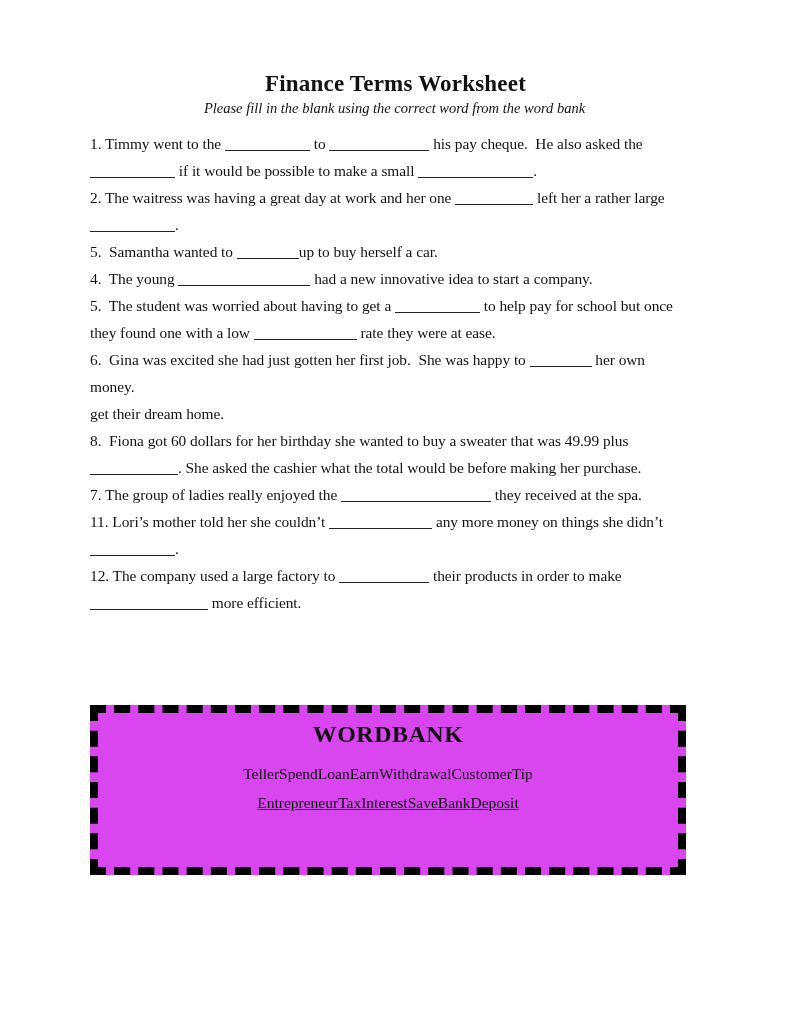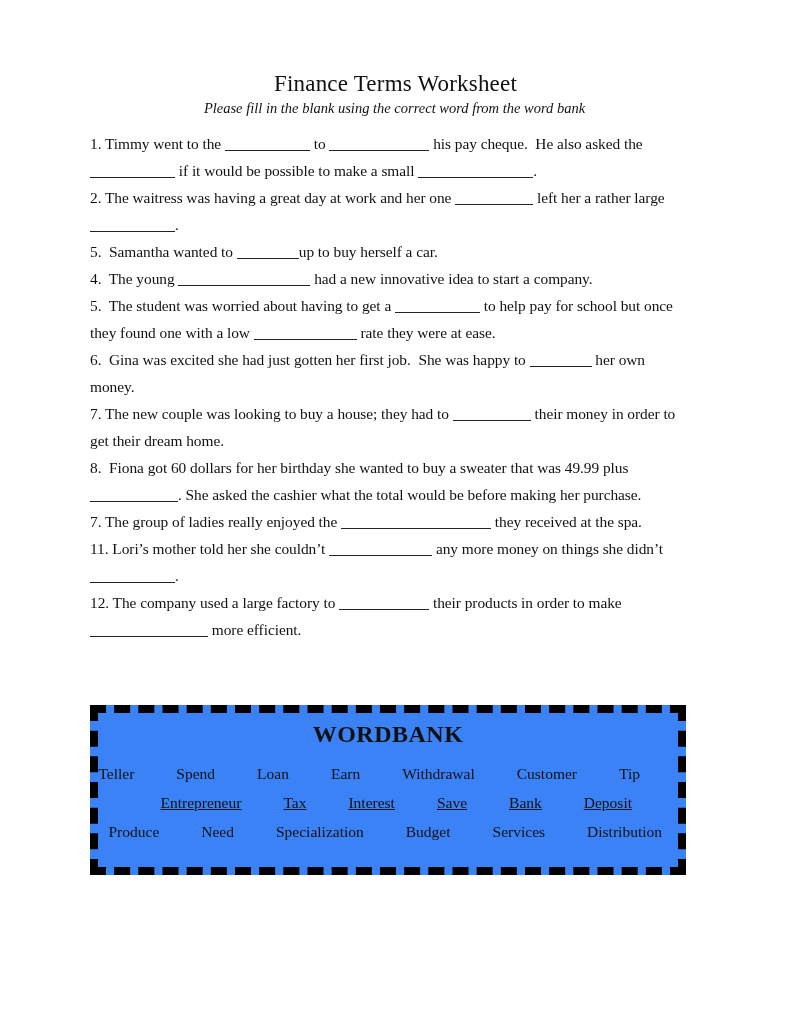--- a/index.html
+++ b/index.html
@@ -27,21 +27,21 @@
   
   .header {
     position: absolute;
     left: 0;
     top: 72px;
     width: 791px;
     text-align: center;
   }
   .worksheet-title {
     font-family: "Liberation Serif", "DejaVu Serif", serif;
-    font-weight: normal;
+    font-weight: bold;
     font-size: 23px;
     letter-spacing: 0.2px;
     line-height: 1.05;
     margin: 0;
   }
   .worksheet-subtitle {
     font-family: "Liberation Serif", "DejaVu Serif", serif;
     font-style: italic;
     font-size: 14.5px;
     line-height: 1.2;
@@ -76,43 +76,42 @@
 
   
   .wordbank {
     position: absolute;
     left: 90px;
     top: 705px;
     width: 596px;
     height: 170px;
     box-sizing: border-box;
     border: 8px dashed #000000;
-    background: #3b82f6;
+    background: #d946ef;
   }
   .wordbank-title {
     text-align: center;
     font-weight: bold;
     font-size: 24px;
     line-height: 1.1;
     margin: 8px 0 0 0;
     letter-spacing: 0.5px;
     font-family: "Liberation Serif", "DejaVu Serif", serif;
   }
   .wb-rows {
     margin-top: 12px;
     padding: 0 12px;
   }
   .wb-row {
     display: flex;
-    justify-content: flex-end;
+    justify-content: center;
     align-items: baseline;
     font-size: 15.5px;
     line-height: 29px;
     white-space: nowrap;
-    gap: 42px;
   }
   .wb-row.row-1 { padding: 0 26px; }
   .wb-row.row-2 { padding: 0 34px; text-decoration: underline; }
   .wb-row.row-3 { padding: 0 4px; }
   .wb-word {
     display: inline-block;
   }
 </style>
 </head>
 <body>
@@ -128,21 +127,20 @@
       <div class="qline"><span class="qtext">1. Timmy went to the </span><span class="blank" style="width: 85px;"></span><span class="qtext"> to </span><span class="blank" style="width: 100px;"></span><span class="qtext"> his pay cheque.  He also asked the</span></div>
       <div class="qline"><span class="blank" style="width: 85px;"></span><span class="qtext"> if it would be possible to make a small </span><span class="blank" style="width: 115px;"></span><span class="qtext">.</span></div>
       <div class="qline"><span class="qtext">2. The waitress was having a great day at work and her one </span><span class="blank" style="width: 78px;"></span><span class="qtext"> left her a rather large</span></div>
       <div class="qline"><span class="blank" style="width: 85px;"></span><span class="qtext">.</span></div>
       <div class="qline"><span class="qtext">5.  Samantha wanted to </span><span class="blank" style="width: 62px;"></span><span class="qtext">up to buy herself a car.</span></div>
       <div class="qline"><span class="qtext">4.  The young </span><span class="blank" style="width: 132px;"></span><span class="qtext"> had a new innovative idea to start a company.</span></div>
       <div class="qline"><span class="qtext">5.  The student was worried about having to get a </span><span class="blank" style="width: 85px;"></span><span class="qtext"> to help pay for school but once</span></div>
       <div class="qline"><span class="qtext">they found one with a low </span><span class="blank" style="width: 103px;"></span><span class="qtext"> rate they were at ease.</span></div>
       <div class="qline"><span class="qtext">6.  Gina was excited she had just gotten her first job.  She was happy to </span><span class="blank" style="width: 62px;"></span><span class="qtext"> her own</span></div>
       <div class="qline"><span class="qtext">money.</span></div>
-      <div class="qline"><span class="qtext">7. The new couple was looking to buy a house; they had to </span><span class="blank" style="width: 78px;"></span><span class="qtext"> their money in order to</span></div>
       <div class="qline"><span class="qtext">get their dream home.</span></div>
       <div class="qline"><span class="qtext">8.  Fiona got 60 dollars for her birthday she wanted to buy a sweater that was 49.99 plus</span></div>
       <div class="qline"><span class="blank" style="width: 88px;"></span><span class="qtext">. She asked the cashier what the total would be before making her purchase.</span></div>
       <div class="qline"><span class="qtext">7. The group of ladies really enjoyed the </span><span class="blank" style="width: 150px;"></span><span class="qtext"> they received at the spa.</span></div>
       <div class="qline"><span class="qtext">11. Lori’s mother told her she couldn’t </span><span class="blank" style="width: 103px;"></span><span class="qtext"> any more money on things she didn’t</span></div>
       <div class="qline"><span class="blank" style="width: 85px;"></span><span class="qtext">.</span></div>
       <div class="qline"><span class="qtext">12. The company used a large factory to </span><span class="blank" style="width: 90px;"></span><span class="qtext"> their products in order to make</span></div>
       <div class="qline"><span class="blank" style="width: 118px;"></span><span class="qtext"> more efficient.</span></div>
     </div>
 
@@ -159,24 +157,16 @@
           <span class="wb-word">Tip</span>
         </div>
         <div class="wb-row row-2">
           <span class="wb-word">Entrepreneur</span>
           <span class="wb-word">Tax</span>
           <span class="wb-word">Interest</span>
           <span class="wb-word">Save</span>
           <span class="wb-word">Bank</span>
           <span class="wb-word">Deposit</span>
         </div>
-        <div class="wb-row row-3">
-          <span class="wb-word">Produce</span>
-          <span class="wb-word">Need</span>
-          <span class="wb-word">Specialization</span>
-          <span class="wb-word">Budget</span>
-          <span class="wb-word">Services</span>
-          <span class="wb-word">Distribution</span>
-        </div>
       </div>
   </div>
 
 </div>
 
 </body></html>

